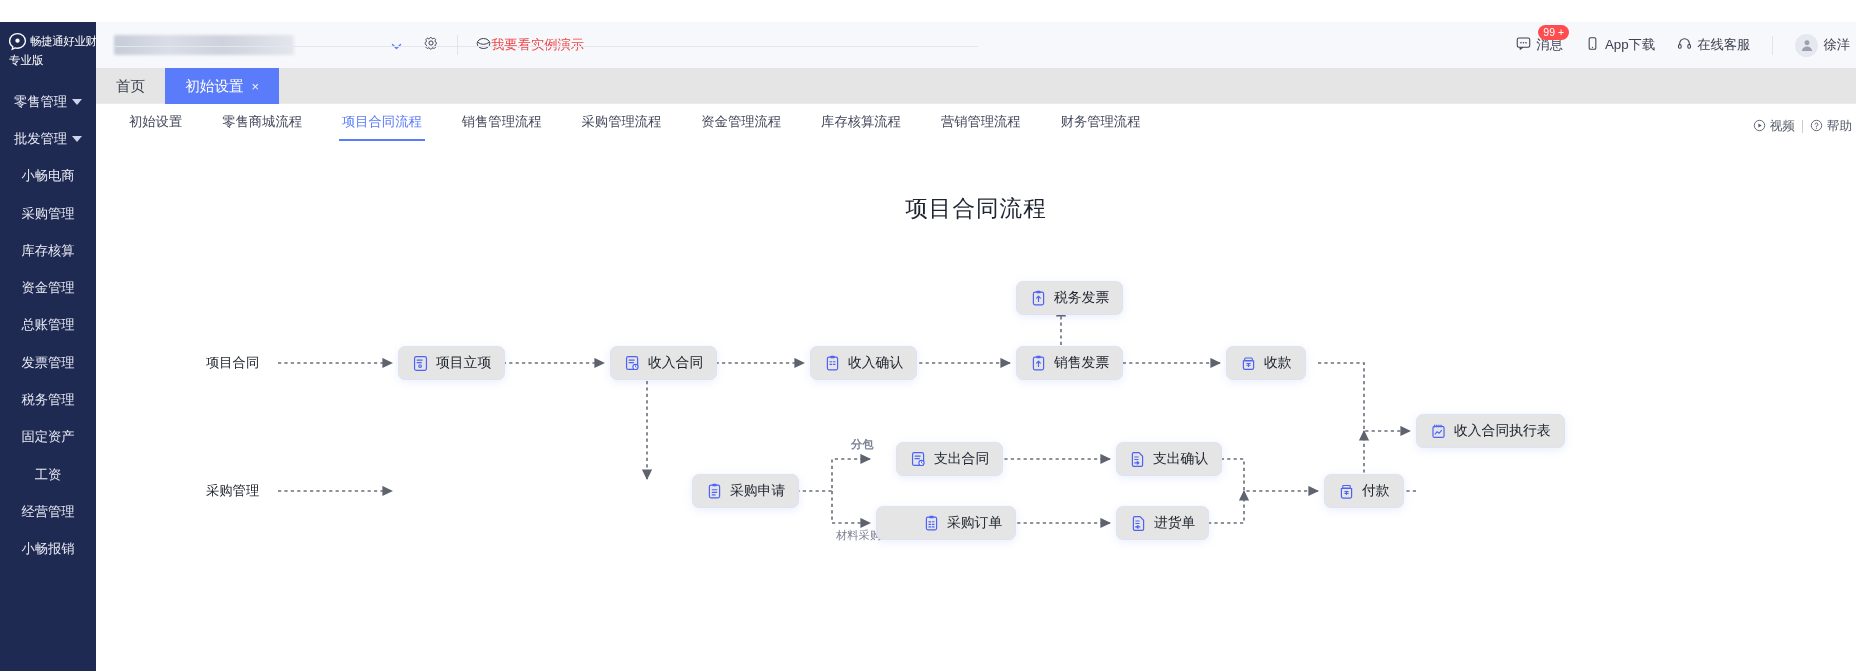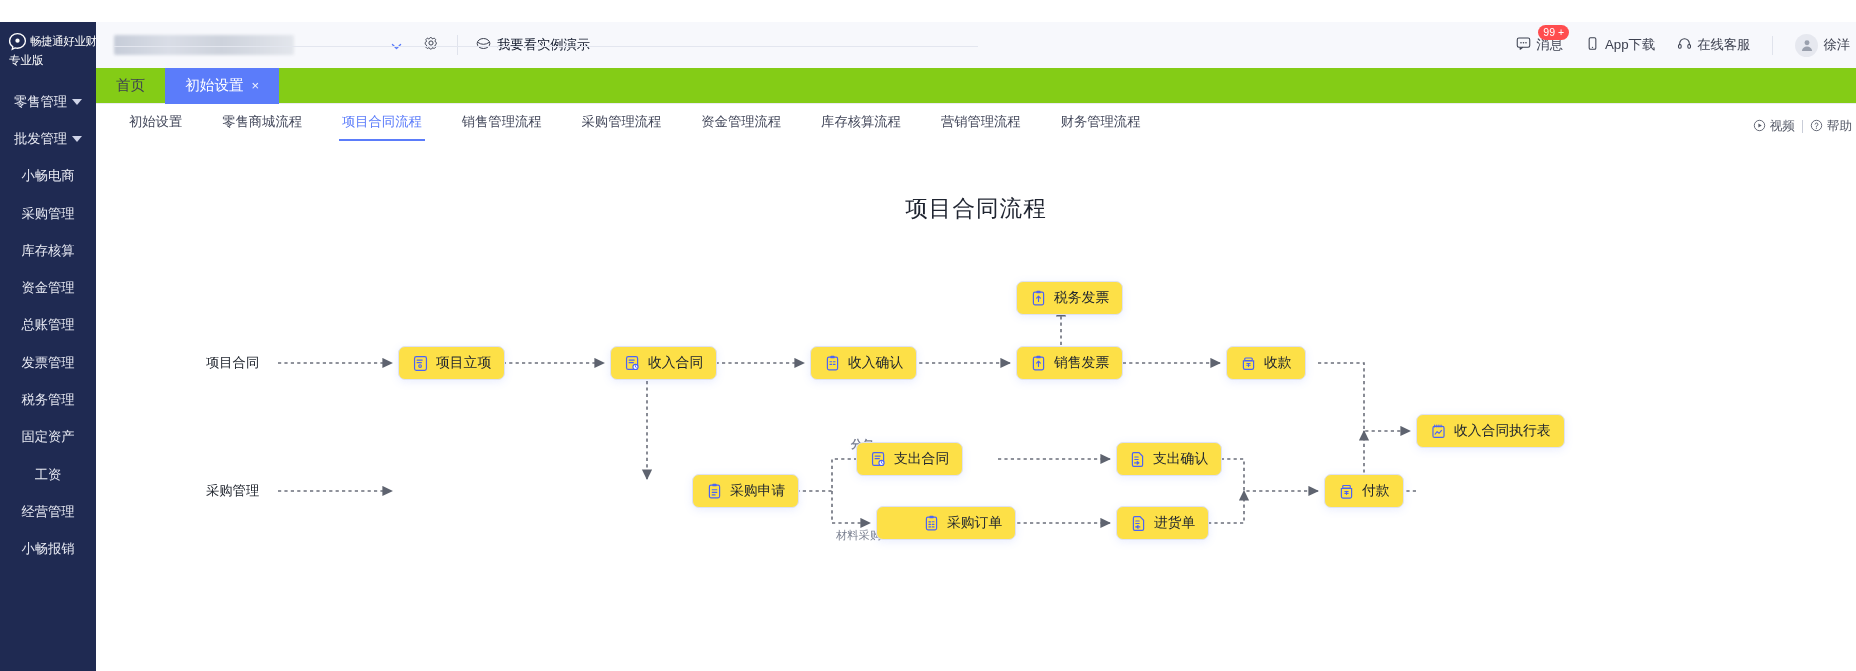--- a/index.html
+++ b/index.html
@@ -40,38 +40,38 @@
     filter: blur(1.6px); border-radius: 2px;
   }
   .hdr-underline {
     position: absolute; left: 114px; top: 46px; width: 864px; height: 1px; background: #e3e6ef;
   }
   .chev-down {
     margin-left: 96px; width: 13px; height: 13px;
   }
   .gear-btn { margin-left: 20px; cursor: pointer; }
   .hdr-divider { width: 1px; height: 20px; background: #e0e3ec; margin: 0 18px; }
-  .demo-link { display: flex; align-items: center; gap: 6px; font-size: 13.3px; color: #0f172a; cursor: pointer; }
+  .demo-link { display: flex; align-items: center; gap: 0; font-size: 13.3px; color: #ef4444; cursor: pointer; }
   .hdr-right { margin-left: auto; display: flex; align-items: center; gap: 22px; padding-right: 6px; }
   .hdr-item { display: flex; align-items: center; gap: 5px; font-size: 13.3px; color: #3d4150; cursor: pointer; position: relative; }
   .badge {
     position: absolute; left: 22px; top: -11px; background: #ff4d4f; color: #fff;
     font-size: 10.5px; line-height: 14px; height: 15px; padding: 0 5px; border-radius: 8px;
     font-weight: normal; white-space: nowrap;
   }
   .avatar {
     width: 23px; height: 23px; border-radius: 50%; background: #e6e8ef;
     display: flex; align-items: center; justify-content: center;
   }
   .hdr-sep { width: 1px; height: 19px; background: #e0e3ec; }
 
   
   .tabbar {
     position: absolute; left: 96px; top: 68px; right: 0; height: 36px;
-    background: #84cc16; display: flex; align-items: center;
+    background: #e5e5e5; display: flex; align-items: flex-start;
     border-bottom: 1px solid #e9ebf2;
   }
   .tab {
     height: 36px; display: flex; align-items: center; gap: 8px;
     padding: 0 20px; font-size: 14.6px; color: #3d4150; cursor: pointer;
   }
   .tab.active { background: #5b7cfa; color: #ffffff; }
   .tab-close { font-size: 13px; opacity: .92; }
 
   
@@ -102,21 +102,21 @@
   }
   .diagram-title {
     position: absolute; left: 0; right: 0; top: 44px; text-align: center;
     font-size: 22.6px; color: #1f2430; letter-spacing: 1px;
   }
   .canvas { position: absolute; left: 0; top: 0; width: 1760px; height: 522px; }
   .svg-layer { position: absolute; left: 0; top: 0; width: 1760px; height: 522px; }
 
   .node {
     position: absolute; display: flex; align-items: center; gap: 7px;
-    background: #fde047; border: 1px solid #dfe2f2; border-radius: 7px;
+    background: #e5e5e5; border: 1px solid #dfe2f2; border-radius: 7px;
     height: 34px; padding: 0 13px; font-size: 13.8px; color: #21262f;
     box-shadow: 0 2px 9px rgba(91,124,250,0.13); white-space: nowrap; cursor: pointer;
   }
   .node .nicon { width: 17px; height: 17px; flex: 0 0 17px; }
   .row-label {
     position: absolute; font-size: 13.3px; color: #21262f; white-space: nowrap;
   }
   .edge-label {
     position: absolute; font-size: 11.3px; color: #7c8292; white-space: nowrap;
   }
@@ -430,21 +430,21 @@
         <span class="nicon">
           <svg viewBox="0 0 20 20" width="17" height="17">
               <rect x="4" y="2.5" width="12" height="15" rx="1.8" fill="none" stroke="#4c63f5" stroke-width="1.4"></rect>
               <rect x="7.5" y="1" width="5" height="2.8" rx="1" fill="#4c63f5"></rect>
               <path d="M7.3 8h5.4M7.3 11h5.4M7.3 14h3.4" stroke="#4c63f5" stroke-width="1.3" stroke-linecap="round"></path>
             </svg>
         </span>
         <span>采购申请</span>
       </div>
 
-      <div class="node" style="left:760px; top:293px;">
+      <div class="node" style="left:800px; top:293px;">
         <span class="nicon">
           <svg viewBox="0 0 20 20" width="17" height="17">
               <rect x="3" y="2" width="13" height="15" rx="2" fill="none" stroke="#4c63f5" stroke-width="1.4"></rect>
               <path d="M6 6h6M6 9h5" stroke="#4c63f5" stroke-width="1.4" stroke-linecap="round"></path>
               <circle cx="13.5" cy="14" r="3" fill="#fff" stroke="#4c63f5" stroke-width="1.3"></circle>
               <path d="M13.5 12.6v1.5l1 .7" stroke="#4c63f5" stroke-width="1.1" stroke-linecap="round" fill="none"></path>
             </svg>
         </span>
         <span>支出合同</span>
       </div>

